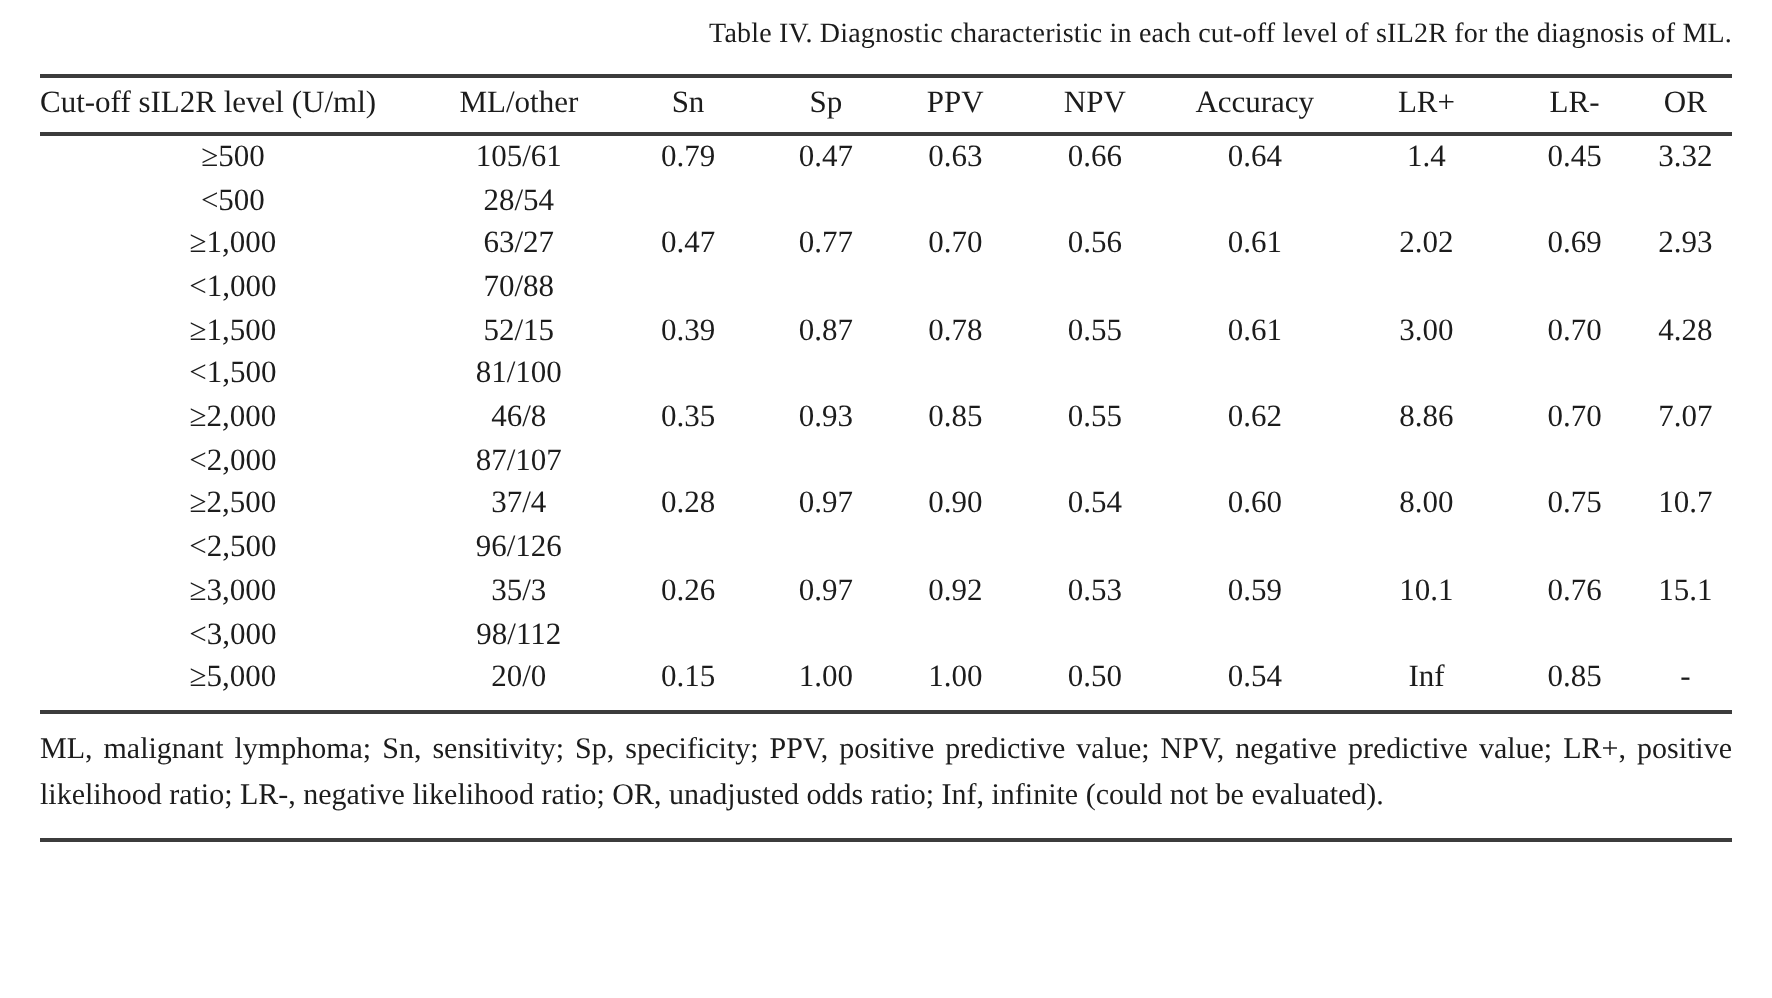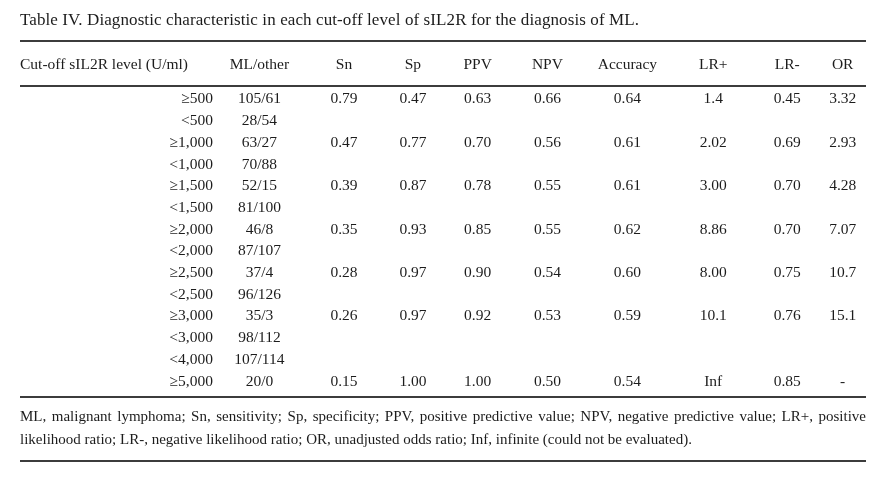--- a/index.html
+++ b/index.html
@@ -10,56 +10,57 @@
     background: #ffffff;
     font-family: "Liberation Serif", "DejaVu Serif", serif;
     color: #1c1c1c;
     overflow: hidden;
   }
   .page {
     padding: 6px 20px 0 20px;
     width: 886px;
   }
   .title {
-    font-size: 17px;
+    font-size: 14px;
     line-height: 1.2;
     padding: 4px 0 10px 0;
     letter-spacing: 0.1px;
+    text-align: right;
   }
   .rule {
     border: none;
     border-top: 2px solid #3c3c3c;
     margin: 0;
     height: 0;
   }
   table.diag {
     width: 100%;
     border-collapse: collapse;
     table-layout: fixed;
   }
   table.diag th {
     font-weight: normal;
     font-size: 15.5px;
-    height: 44px;
+    height: 28px;
     text-align: center;
     vertical-align: middle;
     padding: 0;
     border-bottom: 2px solid #3c3c3c;
   }
   table.diag th:first-child { text-align: left; }
   table.diag td {
     font-size: 15.5px;
     height: 21.7px;
     line-height: 21.7px;
     text-align: center;
     vertical-align: middle;
     padding: 0;
     white-space: nowrap;
   }
-  table.diag td:first-child { text-align: right; }
+  table.diag td:first-child { text-align: center; }
   .table-bottom-rule { margin-top: 5px; }
   .footnote {
     font-size: 15px;
     line-height: 1.52;
     text-align: justify;
     padding: 7px 0 8px 0;
   }
   .final-rule { margin-top: 1px; }
   
   col.c-cutoff   { width: 22.8%; }
@@ -260,32 +261,20 @@
     <td></td>
     <td></td>
     <td></td>
     <td></td>
     <td></td>
     <td></td>
     <td></td>
   </tr>
 
 
-  <tr>
-    <td>&lt;4,000</td>
-    <td>107/114</td>
-    <td></td>
-    <td></td>
-    <td></td>
-    <td></td>
-    <td></td>
-    <td></td>
-    <td></td>
-    <td></td>
-  </tr>
 
   <tr>
     <td>≥5,000</td>
     <td>20/0</td>
     <td>0.15</td>
     <td>1.00</td>
     <td>1.00</td>
     <td>0.50</td>
     <td>0.54</td>
     <td>Inf</td>

